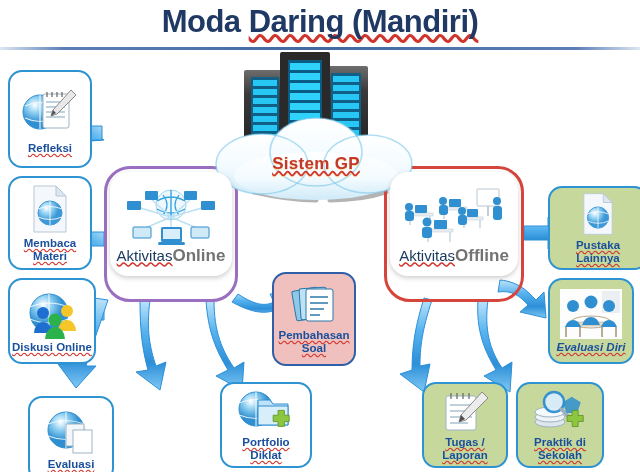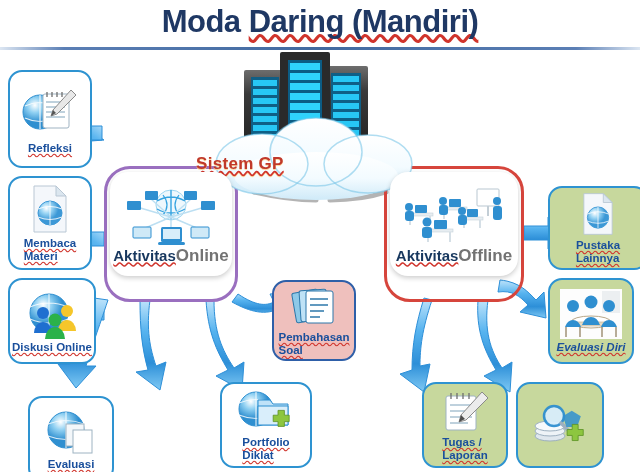--- a/index.html
+++ b/index.html
@@ -34,20 +34,21 @@
     background:linear-gradient(to right,#dce6f2 0%,#5b7fb5 10%,#41699f 50%,#5b7fb5 90%,#dce6f2 100%);
   }
 
   
   .node{
     position:absolute;
     border-radius:14px;
     box-sizing:border-box;
     display:flex;flex-direction:column;
     align-items:center;justify-content:center;
+    text-align:center;
     overflow:hidden;
   }
   .node .ico{
     display:block;
     line-height:0;
   }
   .node .lbl{
     font-size:11.5px;font-weight:bold;
     color:#1a4f9c;
     line-height:13px;
@@ -81,30 +82,30 @@
     box-sizing:border-box;
     display:flex;flex-direction:column;
     align-items:center;justify-content:center;
     box-shadow:0 2px 5px rgba(0,0,0,.20);
   }
   .hub .hublbl{
     font-size:15px;line-height:16px;white-space:nowrap;
     margin-top:1px;
   }
   .hub .hublbl .a{
-    font-weight:bold;color:#17375e;
+    font-weight:normal;color:#17375e;
     text-decoration:underline;text-decoration-color:#d0342c;
     text-decoration-style:wavy;text-decoration-skip-ink:none;
   }
   .hub .hublbl .b{font-weight:bold;color:#737373;font-size:17px;}
 
   
   .cloudwrap{position:absolute;left:196px;top:44px;width:240px;height:160px;}
   .cloudlabel{
-    position:absolute;left:0;top:110px;width:240px;
+    position:absolute;left:0;top:110px;width:240px;text-align:center;
     font-size:17px;font-weight:bold;color:#c0392b;
     text-shadow:0 1px 0 #ffd9a0;
     text-decoration:underline;text-decoration-color:#d0342c;
     text-decoration-style:wavy;text-decoration-skip-ink:none;
     letter-spacing:0.3px;
   }
   svg{overflow:visible;}
   .arrowlayer{position:absolute;left:0;top:0;width:640px;height:472px;pointer-events:none;}
 </style>
 </head>
@@ -444,21 +445,21 @@
       <circle cx="20" cy="21" r="17" fill="url(#gl5)" stroke="#2f8fd0"></circle>
       <path d="M3 15 q17 -7 34 0 M3 27 q17 7 34 0 M20 4 v34" stroke="#ffffff" stroke-width="1.2" fill="none" opacity=".8"></path>
       <path d="M22 12 h12 l3 4 h15 v21 h-30 z" fill="#bfe2f8" stroke="#2f8fd0"></path>
       <path d="M22 18 h30 v19 h-30 z" fill="#d9eefb" stroke="#2f8fd0"></path>
       <path d="M44 26 h6 v-6 h8 v6 h6 v8 h-6 v6 h-8 v-6 h-6 z" fill="#8dc63f" stroke="#5a9122" transform="translate(-6,0) scale(.8) translate(10,8)"></path>
     </svg>
     <div class="lbl">Portfolio
 Diklat</div>
   </div>
 
-  <div class="node pink" style="left:272px;top:280px;width:84px;height:81px;">
+  <div class="node pink" style="left:272px;top:272px;width:84px;height:94px;">
     <svg class="ico" width="48" height="44" viewBox="0 0 48 44">
       <rect x="4" y="6" width="26" height="30" rx="2" fill="#8ec9e8" stroke="#2c77aa" transform="rotate(-10 17 21)"></rect>
       <rect x="10" y="5" width="27" height="31" rx="2" fill="#bfe2f6" stroke="#2c77aa" transform="rotate(-4 23 20)"></rect>
       <rect x="16" y="6" width="27" height="32" rx="2" fill="#ffffff" stroke="#2c77aa"></rect>
       <g stroke="#2c77aa" stroke-width="1.6">
         <line x1="20" y1="14" x2="38" y2="14"></line>
           <line x1="20" y1="20" x2="38" y2="20"></line>
         <line x1="20" y1="26" x2="34" y2="26"></line>
           <line x1="20" y1="32" x2="30" y2="32"></line>
       </g>
@@ -539,15 +540,17 @@
         <ellipse cx="18" cy="29" rx="15" ry="5" fill="#eef3f7" stroke="#9db0c0"></ellipse>
         <ellipse cx="18" cy="24" rx="15" ry="5" fill="#f7fafc" stroke="#9db0c0"></ellipse>
       </g>
       <g>
         <circle cx="22" cy="14" r="10" fill="#d8eefb" stroke="#2f8fd0" stroke-width="2.5" opacity=".95"></circle>
         <line x1="29" y1="21" x2="39" y2="31" stroke="#9db0c0" stroke-width="3.5" stroke-linecap="round"></line>
       </g>
       <path d="M38 10 l10 6 l-4 12 l-12 0 l-4 -12 z" fill="#2f8fd0" opacity=".85" transform="translate(2,-2) scale(.9) translate(4,2)"></path>
       <path d="M40 26 h6 v-6 h7 v6 h6 v7 h-6 v6 h-7 v-6 h-6 z" fill="#8dc63f" stroke="#5f9527" transform="translate(-4,2) scale(.85) translate(6,4)"></path>
     </svg>
+    <div class="lbl">Praktik di
+Sekolah</div>
   </div>
 
 </div>
 
 </body></html>

